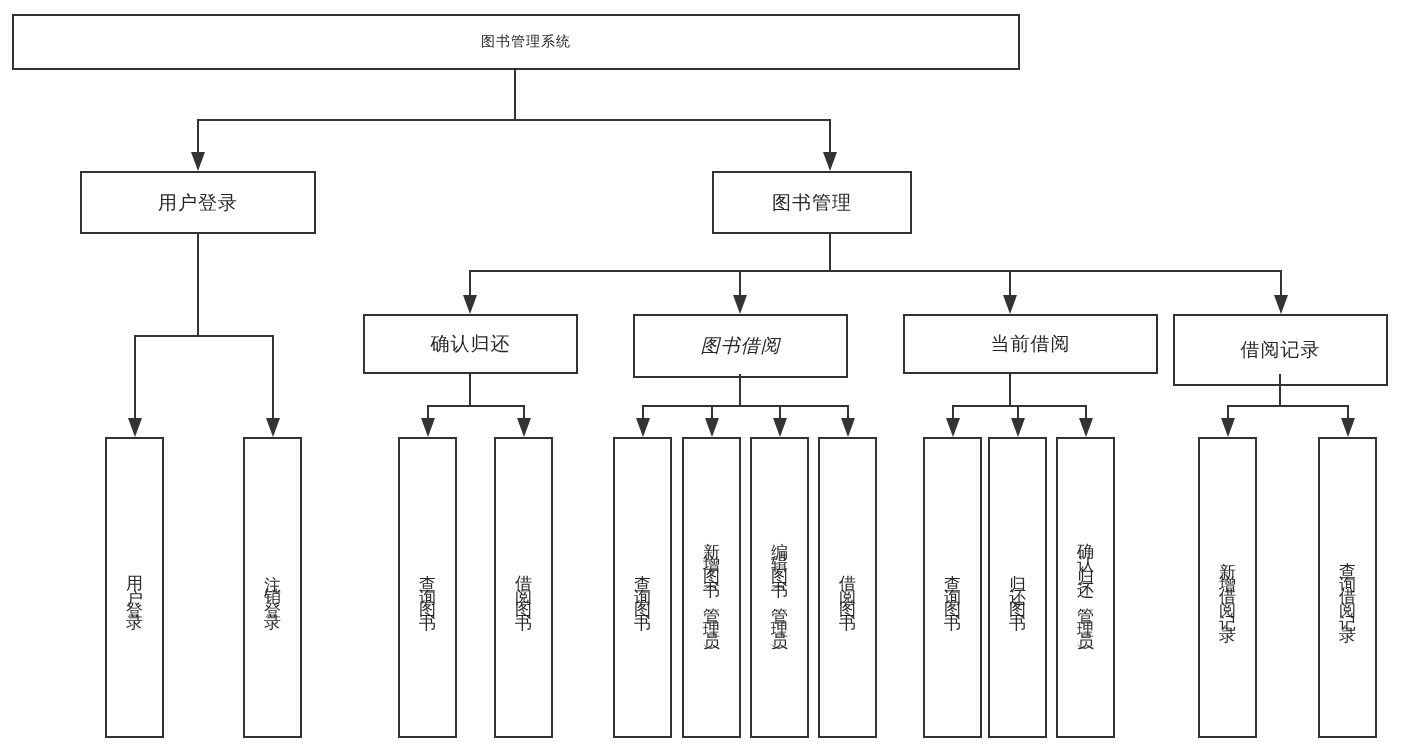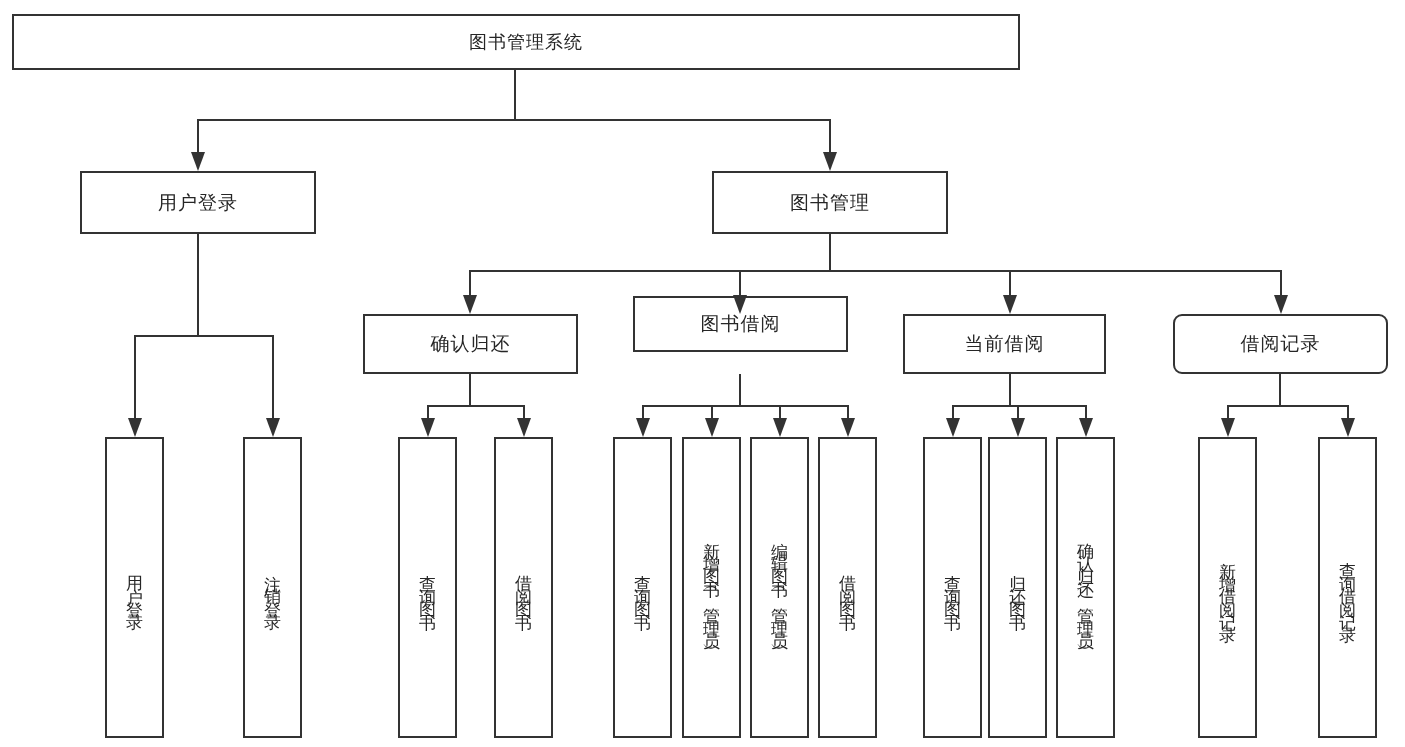--- a/index.html
+++ b/index.html
@@ -5,21 +5,21 @@
   html,body{margin:0;padding:0;background:#fff;}
   #canvas{
     position:relative;width:1405px;height:747px;background:#ffffff;
     font-family:"DejaVu Sans","Liberation Sans",sans-serif;overflow:hidden;
   }
   .box{
     position:absolute;background:#fff;border:2px solid #333;box-sizing:border-box;
     display:flex;align-items:center;justify-content:center;color:#262626;
   }
   .box.h{font-size:19px;letter-spacing:1px;}
-  .box.root{font-size:18px;padding-left:20px;}
+  .box.root{font-size:14px;padding-left:20px;}
   .box.v span{
     writing-mode:vertical-rl;text-orientation:mixed;
     font-size:17px;letter-spacing:13px;line-height:1;
   }
   .ln{position:absolute;background:#333;}
   .ar{
     position:absolute;width:0;height:0;
     border-left:7px solid transparent;border-right:7px solid transparent;
     border-top:19px solid #333;
   }
@@ -34,34 +34,34 @@
 
 <div id="canvas">
 
   <div class="box h root" style="left:12px;top:14px;width:1008px;height:56px;">
     <span>图书管理系统</span>
   </div>
 
   <div class="box h" style="left:80px;top:171px;width:236px;height:63px;">
     <span>用户登录</span>
   </div>
-  <div class="box h" style="left:712px;top:171px;width:236px;height:63px;text-align:right;">
+  <div class="box h" style="left:712px;top:171px;width:200px;height:63px;text-align:right;">
     <span>图书管理</span>
   </div>
 
   <div class="box h" style="left:363px;top:314px;width:215px;height:60px;">
     <span>确认归还</span>
   </div>
-  <div class="box h" style="left:633px;top:296px;width:215px;height:56px;">
+  <div class="box h" style="left:633px;top:314px;width:215px;height:64px;font-style:italic;">
     <span>图书借阅</span>
   </div>
-  <div class="box h" style="left:903px;top:314px;width:203px;height:60px;">
+  <div class="box h" style="left:903px;top:314px;width:255px;height:60px;">
     <span>当前借阅</span>
   </div>
-  <div class="box h" style="left:1173px;top:314px;width:215px;height:60px;border-radius:9px;">
+  <div class="box h" style="left:1173px;top:314px;width:215px;height:72px;">
     <span>借阅记录</span>
   </div>
 
   <div class="box v" style="left:105px;top:437px;width:59px;height:301px;">
     <span>用户登录</span>
   </div>
   <div class="box v" style="left:243px;top:437px;width:59px;height:301px;">
     <span>注销登录</span>
   </div>
 

